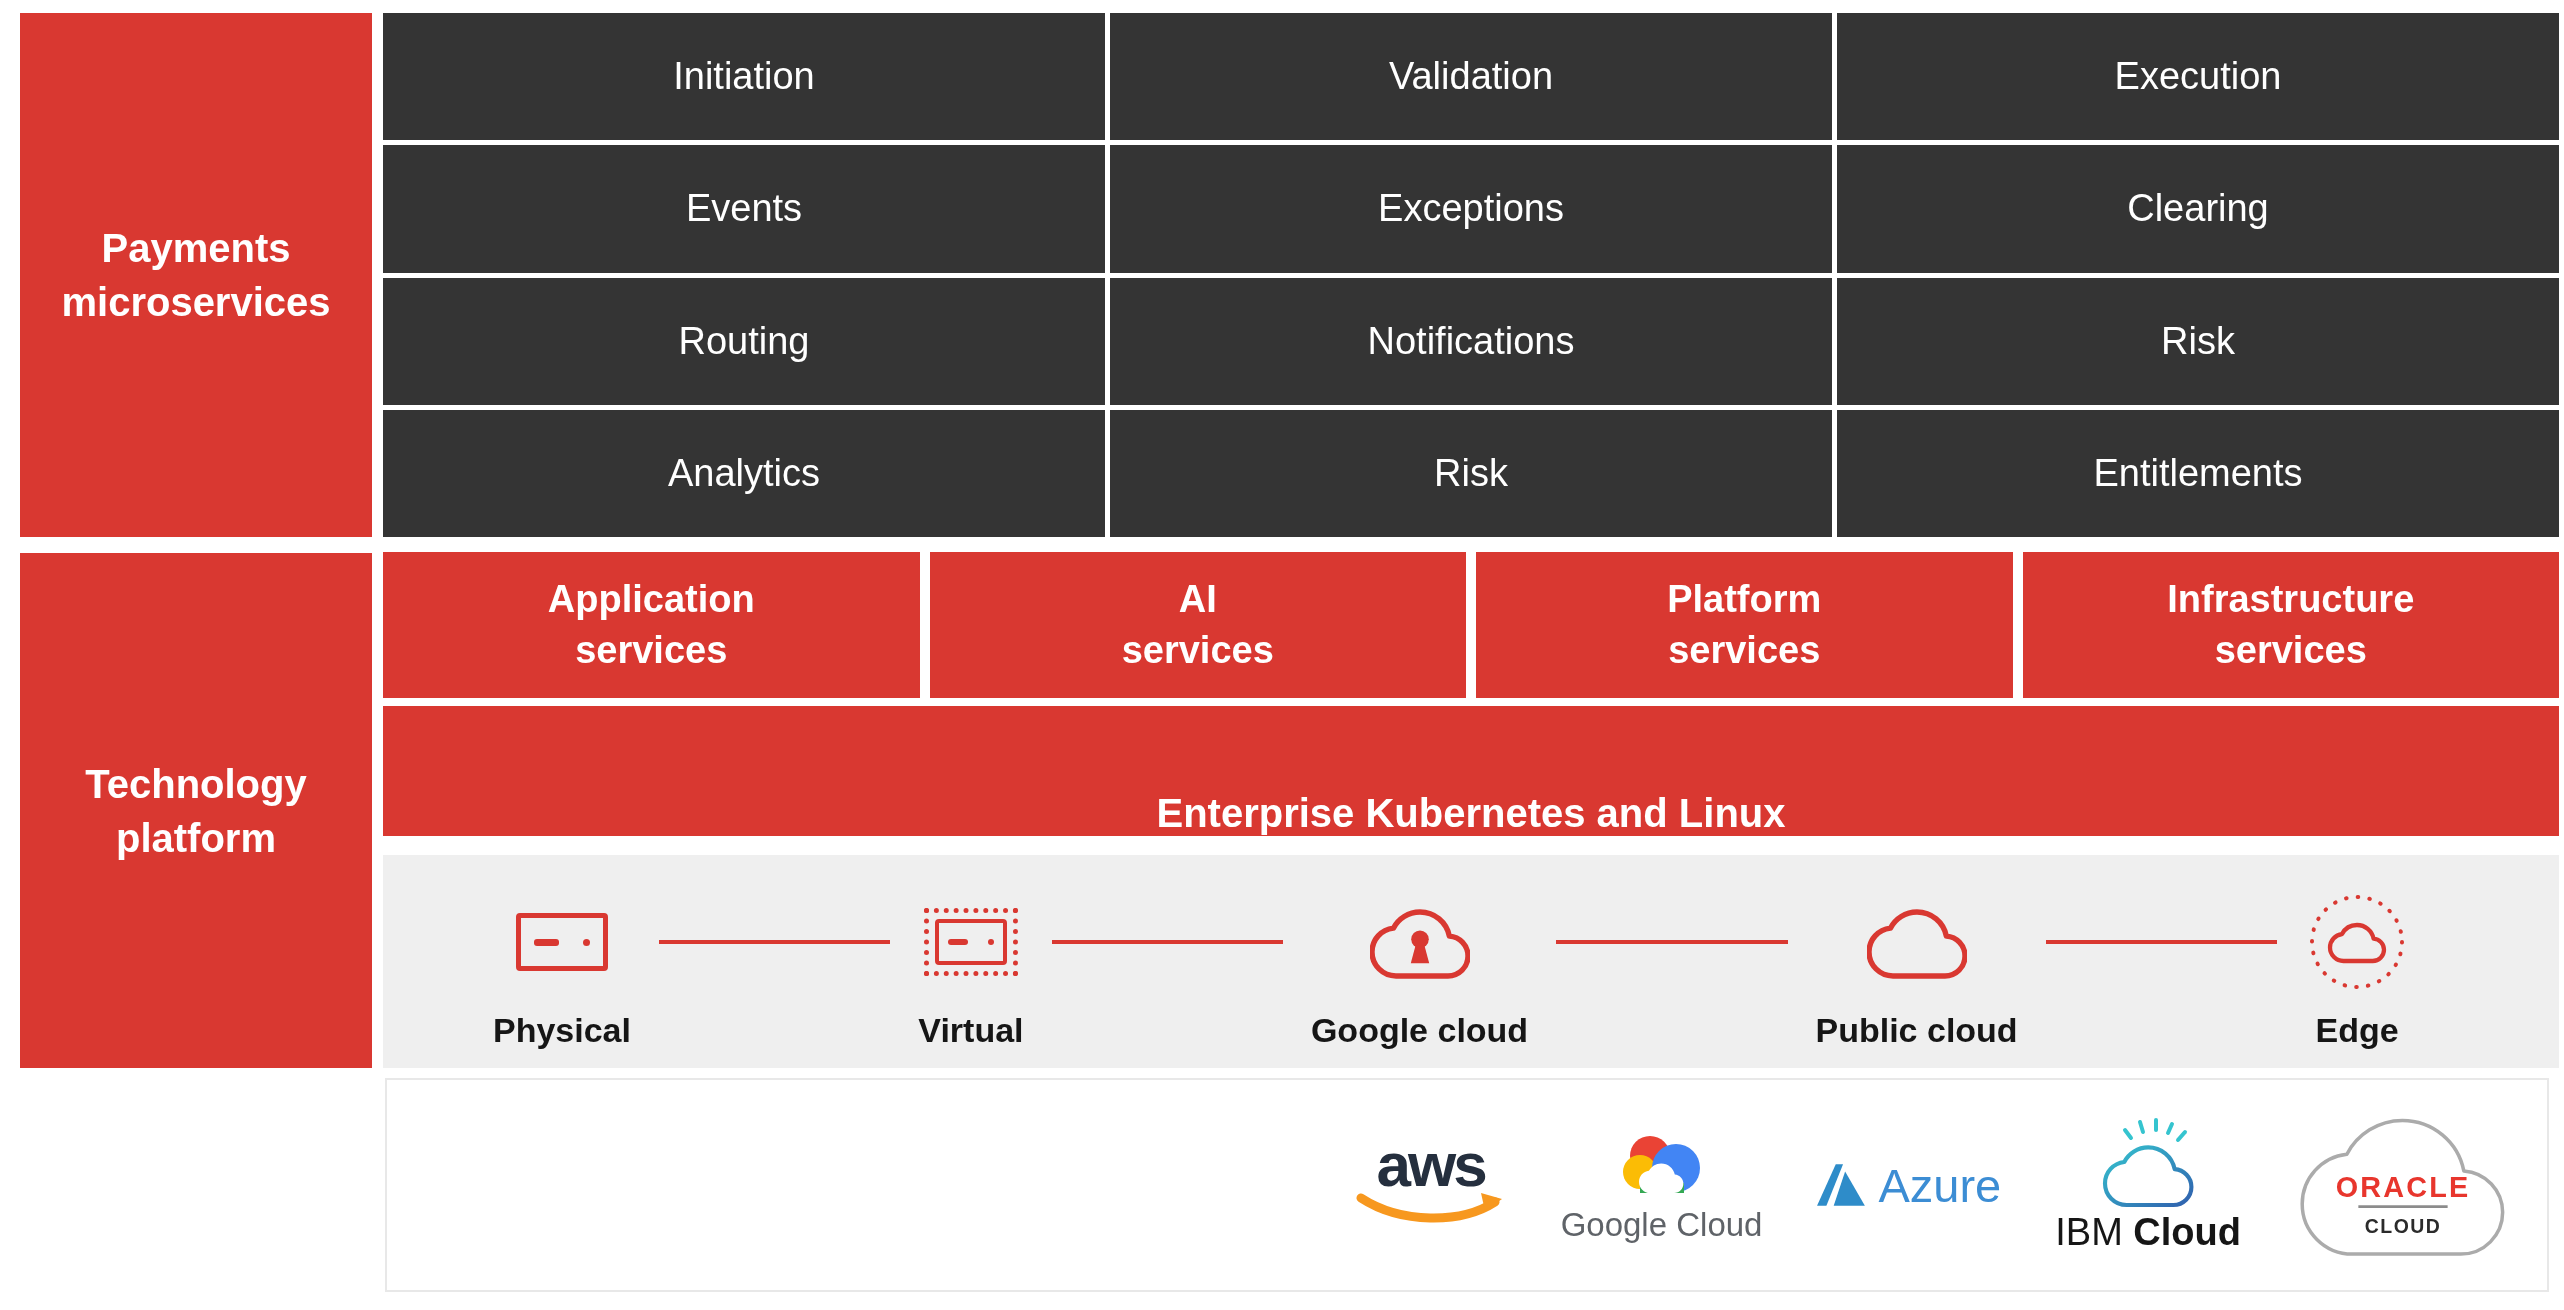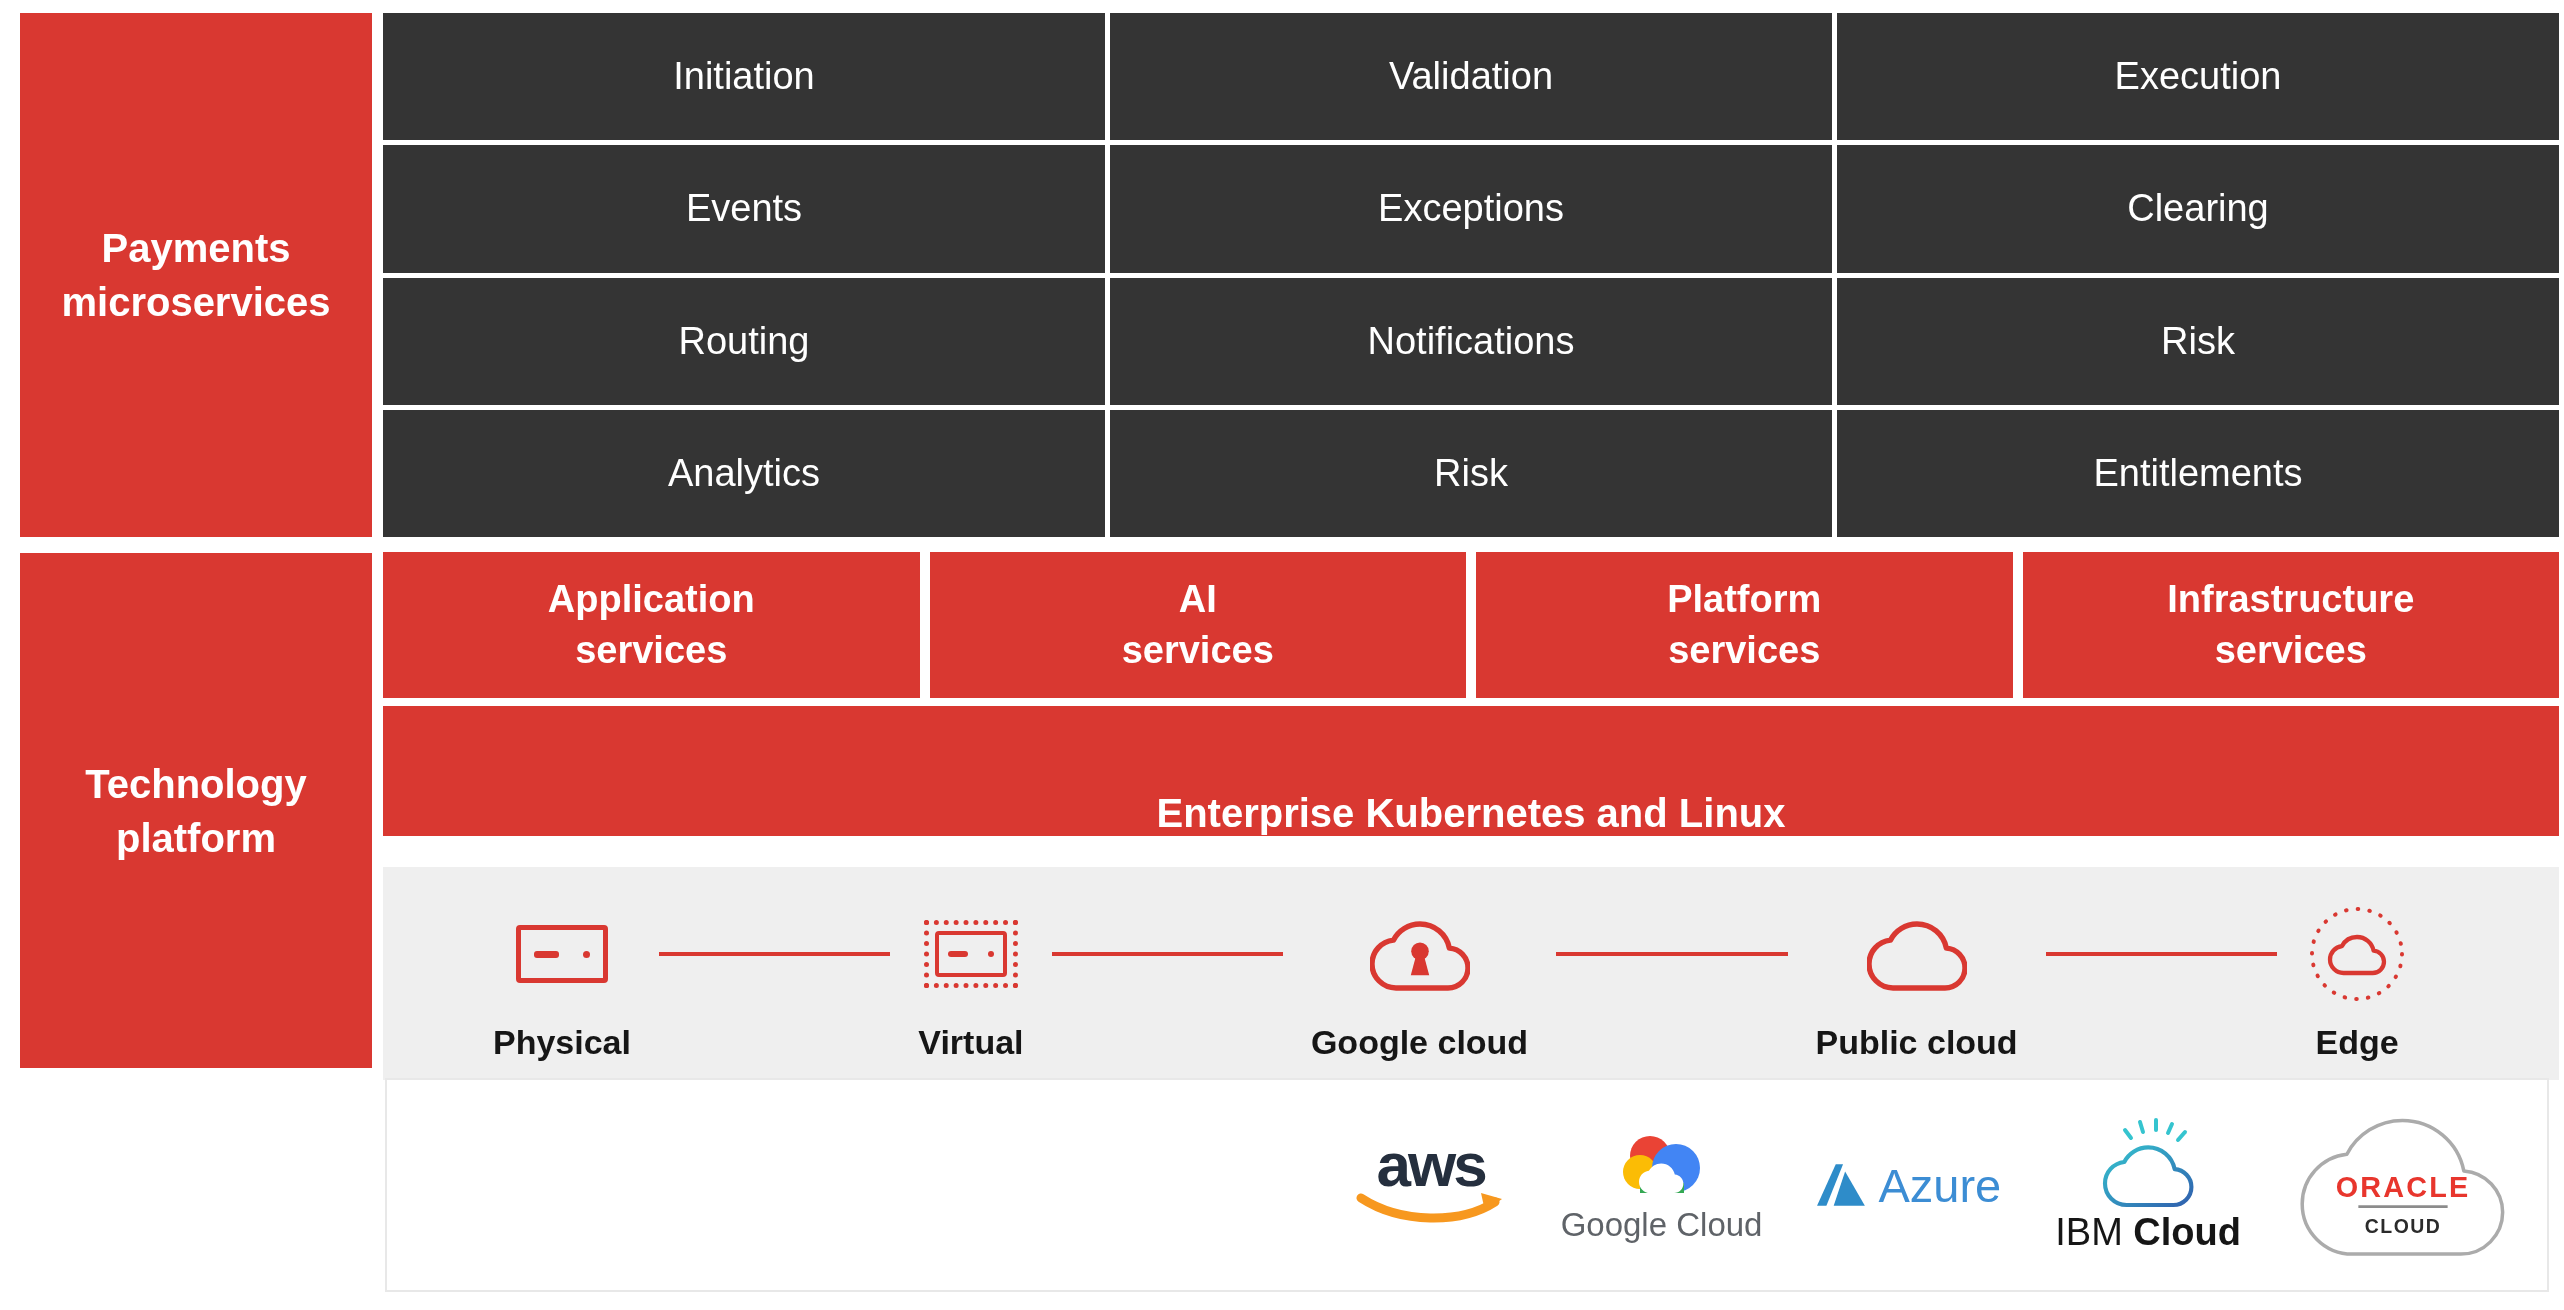--- a/index.html
+++ b/index.html
@@ -45,21 +45,21 @@
   
   .kube-bar{
     position:absolute;left:383px;top:706px;width:2176px;height:130px;
     background:var(--red);color:#fff;display:flex;align-items:flex-end;
     justify-content:center;font-size:40px;font-weight:700;
   }
   
   .infra-strip{
     position:absolute;left:383px;top:855px;width:2176px;height:213px;
     background:var(--strip);display:flex;align-items:flex-start;
-    padding:28px 150px 0 110px;box-sizing:border-box;margin-top:12px;
+    padding:28px 150px 0 110px;box-sizing:border-box;
   }
   .infra-node{display:flex;flex-direction:column;align-items:center;}
   .node-icon{height:118px;display:flex;align-items:center;justify-content:center;}
   .node-label{margin-top:10px;font-size:34px;font-weight:600;color:var(--ink);}
   .connector{flex:1;height:4px;background:var(--red);margin:57px 28px 0 28px;}
   
   .hw-rect{
     width:92px;height:58px;border:5px solid var(--red);border-radius:4px;
     display:flex;align-items:center;justify-content:space-between;
     padding:0 13px;box-sizing:border-box;

